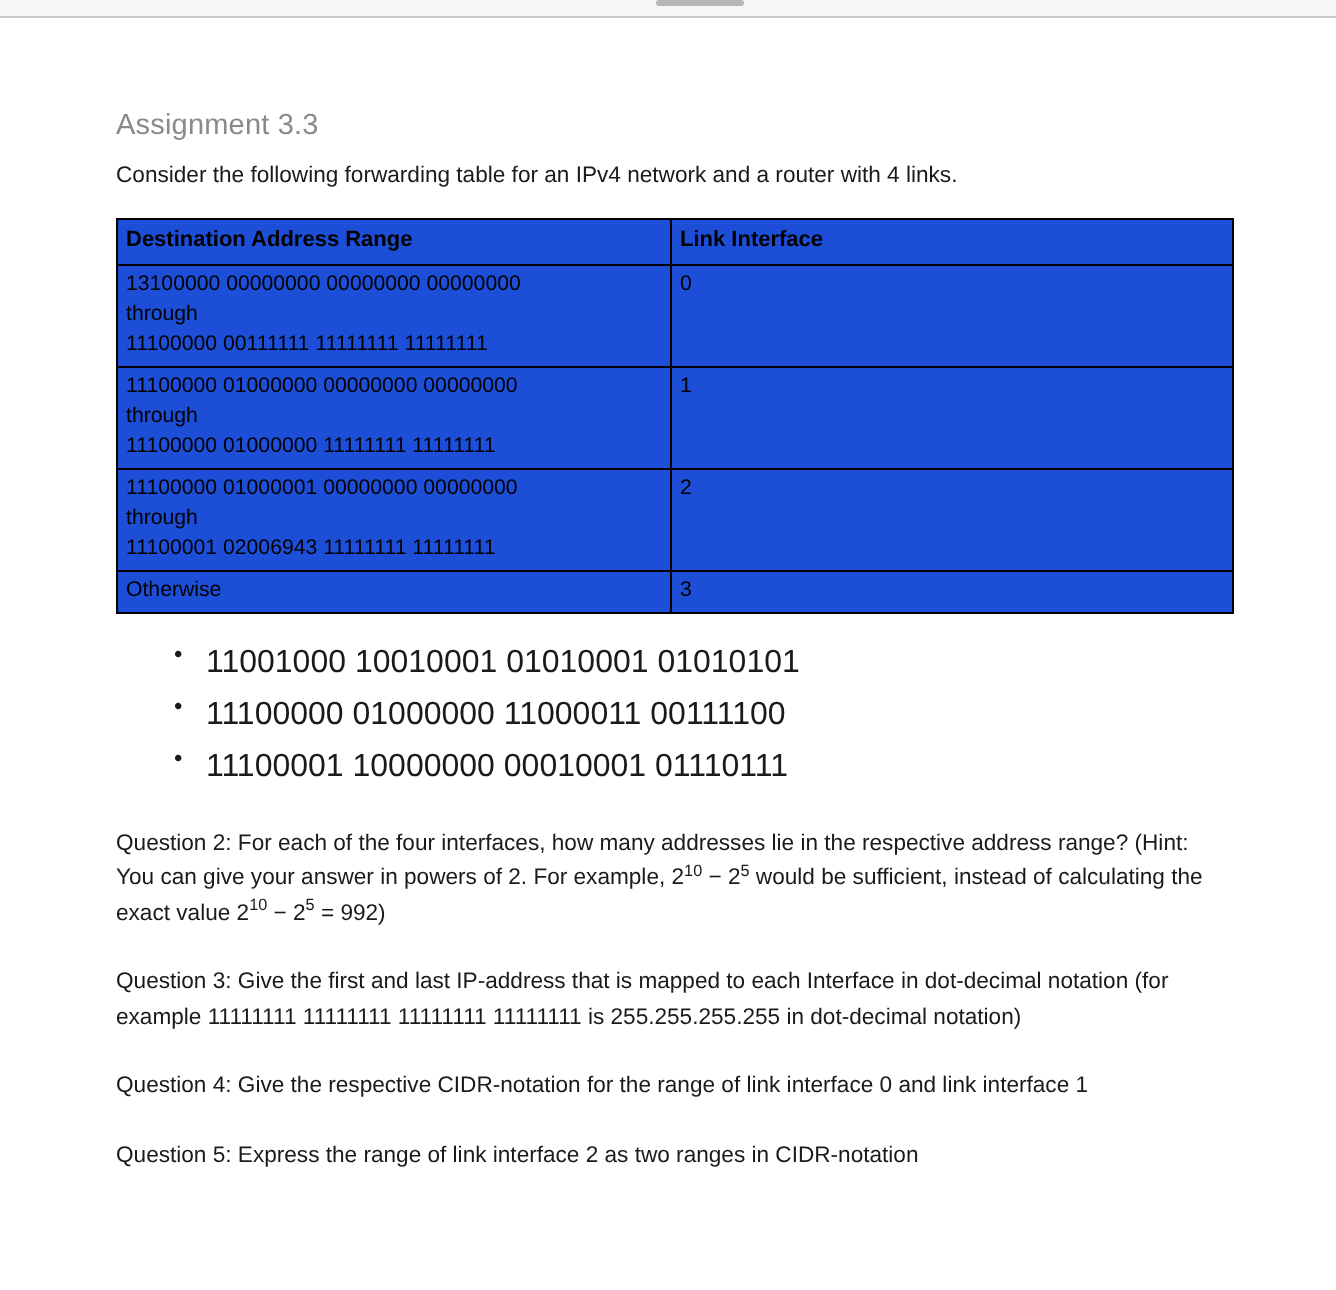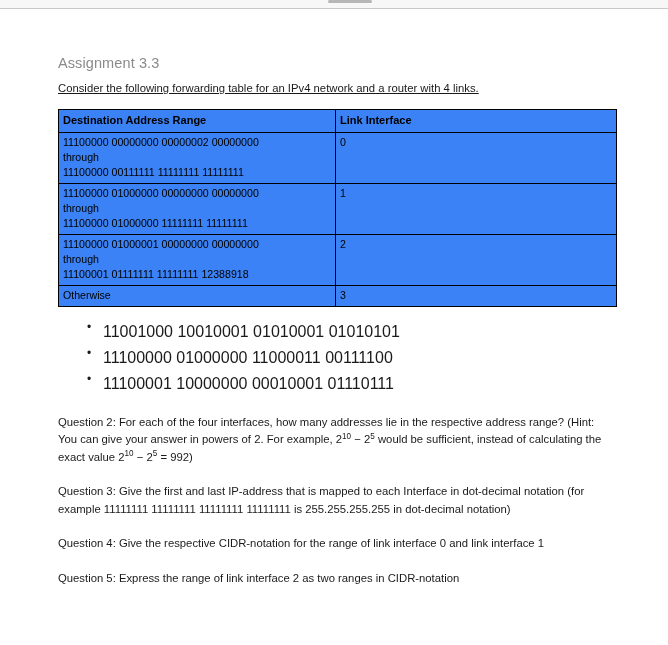--- a/index.html
+++ b/index.html
@@ -59,39 +59,38 @@
     line-height: 1.3;
     letter-spacing: 0.1px;
   }
 
   #intro-line {
     font-size: 11.3px;
     color: #1a1a1a;
     margin: 0;
     padding-top: 7px;
     line-height: 1.45;
-    text-decoration: underline;
   }
 
   #attention-line {
     font-size: 11.3px;
     color: #000000;
     font-weight: bold;
     margin: 0;
     padding-top: 13px;
     line-height: 1.45;
   }
 
   
   #forwarding-table {
     margin-top: 13px;
     border-collapse: collapse;
     width: 548px;
     table-layout: fixed;
-    background: #3b82f6;
+    background: #1d4ed8;
   }
   #forwarding-table th,
   #forwarding-table td {
     border: 1px solid #000000;
     vertical-align: top;
     padding: 2px 0 3px 4px;
     font-size: 10.6px;
     line-height: 1.42;
     color: #000;
     text-align: left;
@@ -163,39 +162,39 @@
     <table id="forwarding-table">
       <thead>
         <tr>
           <th class="col-range">Destination Address Range</th>
           <th class="col-link">Link Interface</th>
         </tr>
       </thead>
       <tbody>
         <tr>
           <td class="col-range">
-            <span class="range-line">11100000 00000000 00000002 00000000</span>
+            <span class="range-line">13100000 00000000 00000000 00000000</span>
             <span class="range-line">through</span>
             <span class="range-line">11100000 00111111 11111111 11111111</span>
           </td>
           <td class="col-link">0</td>
         </tr>
         <tr>
           <td class="col-range">
             <span class="range-line">11100000 01000000 00000000 00000000</span>
             <span class="range-line">through</span>
             <span class="range-line">11100000 01000000 11111111 11111111</span>
           </td>
           <td class="col-link">1</td>
         </tr>
         <tr>
           <td class="col-range">
             <span class="range-line">11100000 01000001 00000000 00000000</span>
             <span class="range-line">through</span>
-            <span class="range-line">11100001 01111111 11111111 12388918</span>
+            <span class="range-line">11100001 02006943 11111111 11111111</span>
           </td>
           <td class="col-link">2</td>
         </tr>
         <tr>
           <td class="col-range">Otherwise</td>
           <td class="col-link">3</td>
         </tr>
       </tbody>
     </table>
 

